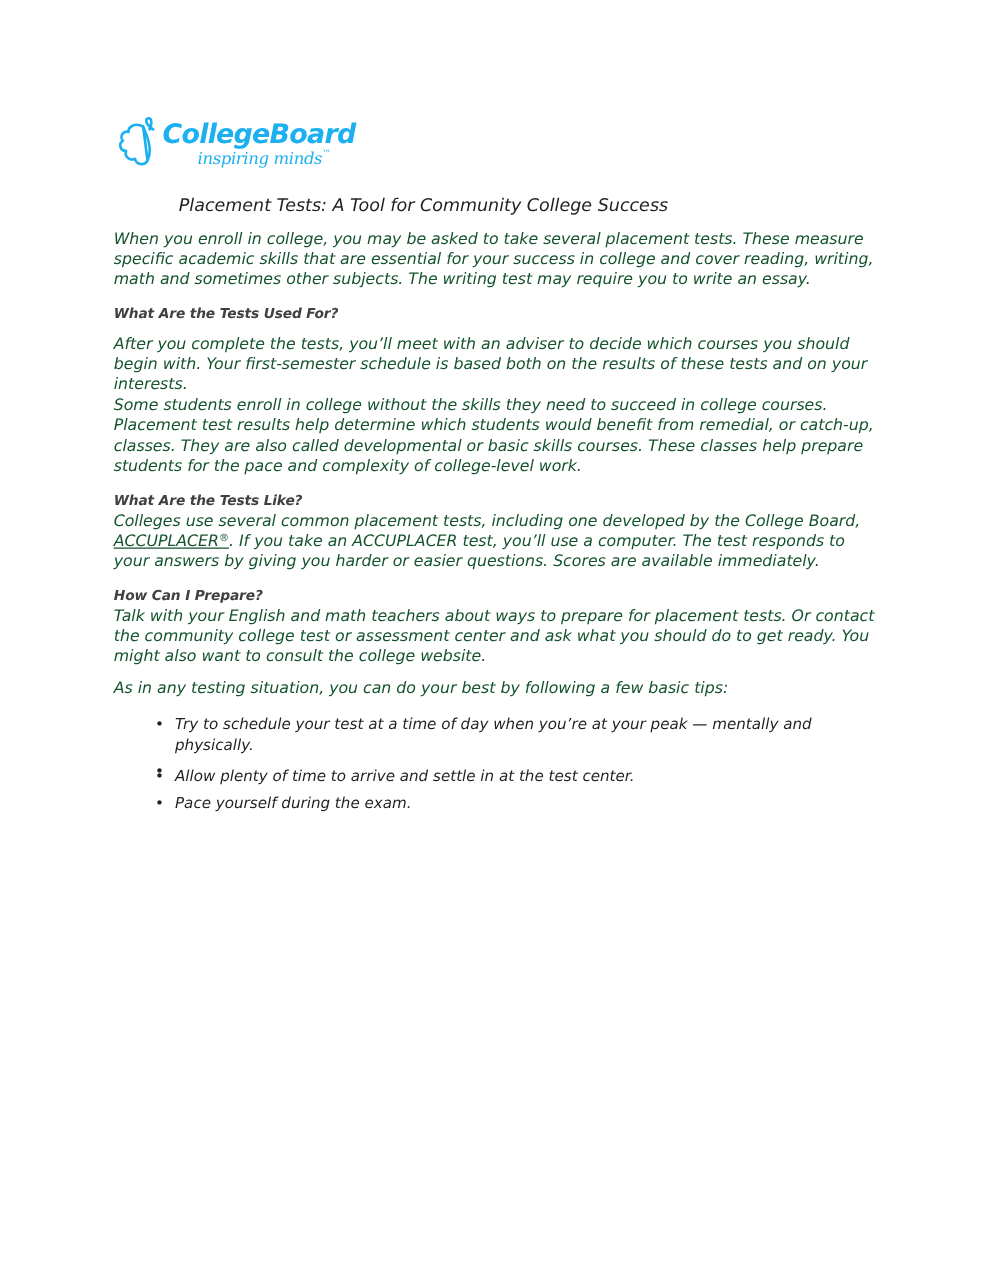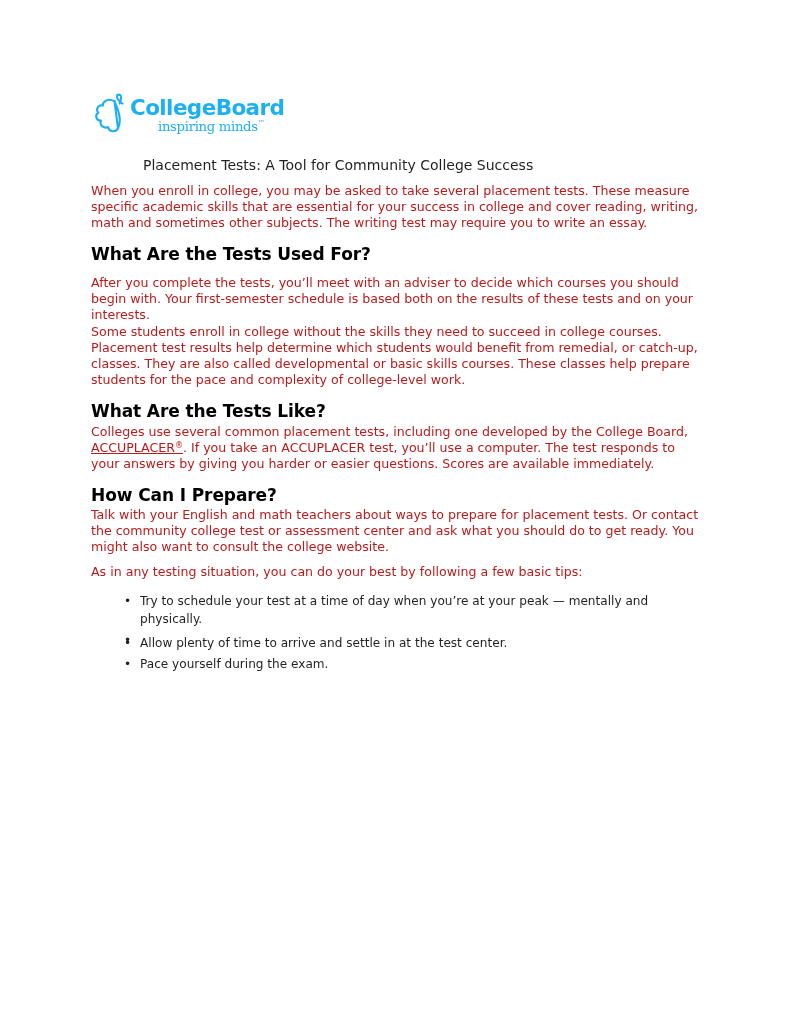--- a/index.html
+++ b/index.html
@@ -8,20 +8,21 @@
     background: #ffffff;
   }
   .page {
     position: relative;
     width: 791px;
     height: 1024px;
     background: #ffffff;
     overflow: hidden;
     font-family: "DejaVu Sans", "Liberation Sans", sans-serif;
     color: #231f20;
+    font-style: italic;
   }
   .content {
     position: absolute;
     left: 91px;
     top: 93px;
     width: 612px;
   }
 
   
   .logo-block {
@@ -77,32 +78,32 @@
     line-height: 1.22;
     color: #231f20;
     white-space: nowrap;
   }
 
   
   p.body {
     margin: 9px 0 0 0;
     font-size: 12.6px;
     line-height: 16.1px;
-    color: #b91c1c;
+    color: #14532d;
     text-align: left;
   }
   p.body.tight-after-head {
     margin-top: 1px;
   }
   h2.section {
     margin: 13px 0 0 0;
-    font-size: 17px;
+    font-size: 11px;
     font-weight: bold;
     line-height: 1.25;
-    color: #000000;
+    color: #404040;
     letter-spacing: -0.1px;
   }
   .u { text-decoration: underline; }
   sup.reg {
     font-size: 8px;
     vertical-align: 4px;
     line-height: 0;
   }
 
   

